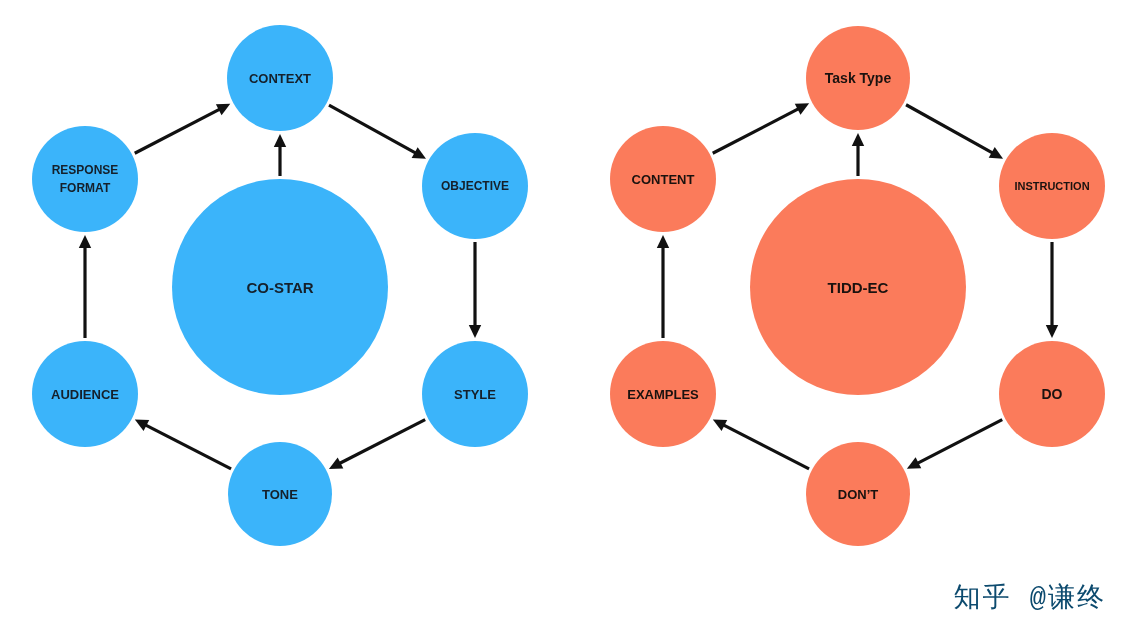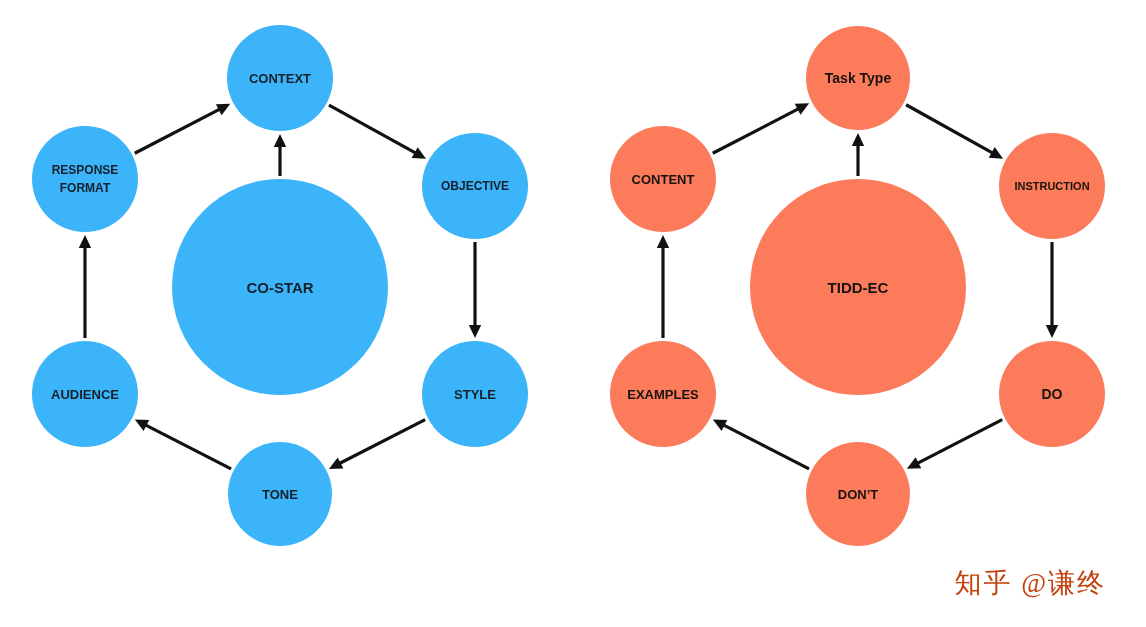--- a/index.html
+++ b/index.html
@@ -47,24 +47,24 @@
     fill: #1a120f;
   }
   .edge-line {
     stroke: #111111;
     stroke-linecap: butt;
     fill: none;
   }
   .watermark {
     position: absolute;
     right: 18px;
-    bottom: 26px;
-    font-family: Liberation Serif, serif;
+    bottom: 12px;
+    font-family: Liberation Mono, monospace;
     font-size: 27px;
-    color: #c2410c;
+    color: #0c4a6e;
     letter-spacing: 2px;
     font-weight: 500;
     white-space: nowrap;
     user-select: none;
   }
 </style>
 </head>
 <body>
 
 <div id="canvas">

